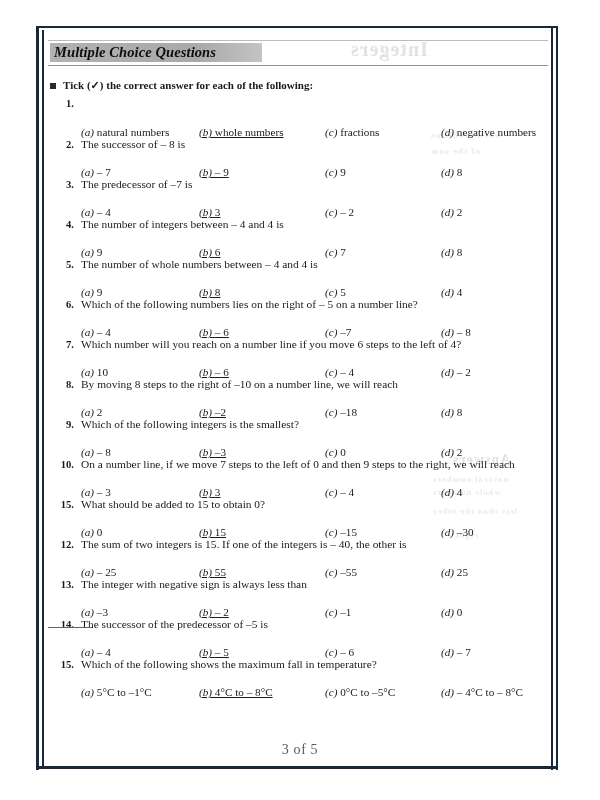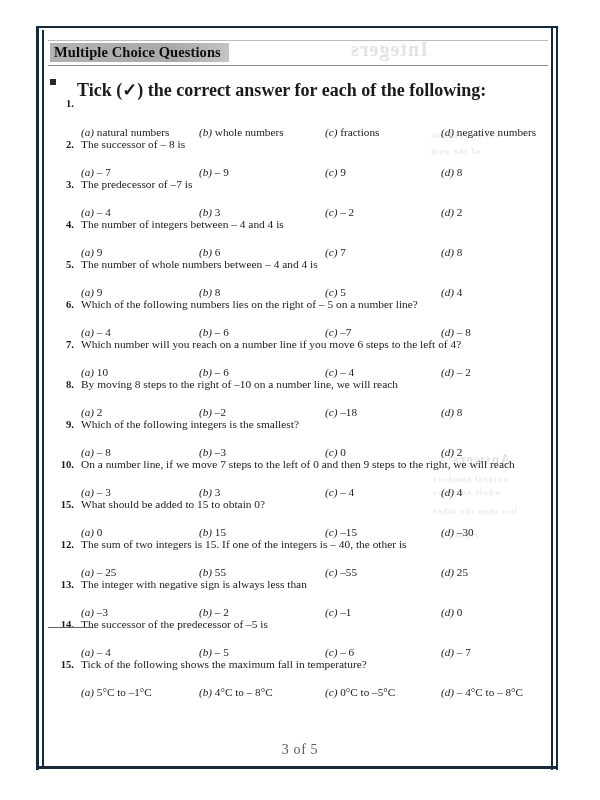--- a/index.html
+++ b/index.html
@@ -88,49 +88,50 @@
   #title-band-rule {
     position: absolute;
     left: 48px; top: 40px;
     width: 500px; height: 1px;
     background: #b9bcc0;
   }
   #mcq-heading {
     position: absolute;
     left: 50px;
     top: 43px;
-    width: 179px;
+    width: 212px;
     height: 19px;
     background: linear-gradient(90deg,#b2b2b2 0%, #a9a9a9 70%, #c4c4c4 100%);
     display: flex;
     align-items: center;
     padding-left: 4px;
     box-sizing: border-box;
     font-weight: bold;
     font-size: 14.5px;
     letter-spacing: .1px;
     color: #0d0d0d;
+    font-style: italic;
   }
   #heading-rule {
     position: absolute;
     left: 48px; top: 65px;
     width: 500px; height: 1.4px;
     background: #8f9295;
   }
 
   
   #instruction {
     position: absolute;
     left: 50px;
     top: 79px;
     font-weight: bold;
-    font-size: 18px;
+    font-size: 11px;
     display: flex;
-    align-items: flex-start;
-    gap: 21px;
+    align-items: center;
+    gap: 7px;
   }
   #instruction-bullet {
     display: inline-block;
     width: 6px;
     height: 6px;
     background: #2a2a2a;
   }
 
   
   #question-list {
@@ -164,21 +165,21 @@
     height: 21px;
     align-items: flex-end;
     padding-left: 33px;
   }
   .opt {
     font-size: 11.2px;
     white-space: nowrap;
     flex: none;
   }
   .opt:nth-child(1) { width: 118px; }
-  .opt:nth-child(2) { width: 126px; }
+  .opt:nth-child(2) { width: 126px; text-decoration: underline; }
   .opt:nth-child(3) { width: 116px; }
   .opt:nth-child(4) { width: 120px; }
   .opt-label {
     font-style: italic;
   }
 
   
   #answer-rule {
     position: absolute;
     left: 48px;
@@ -394,21 +395,21 @@
       <div class="opt-line">
         <span class="opt"><span class="opt-label">(a)</span> <span>– 4</span></span>
         <span class="opt"><span class="opt-label">(b)</span> <span>– 5</span></span>
         <span class="opt"><span class="opt-label">(c)</span> <span>– 6</span></span>
         <span class="opt"><span class="opt-label">(d)</span> <span>– 7</span></span>
       </div>
     </div>
     <div class="question-block">
       <div class="q-line">
         <span class="q-num">15.</span>
-        <span class="q-text">Tick of the following shows the maximum fall in temperature?</span>
+        <span class="q-text">Which of the following shows the maximum fall in temperature?</span>
       </div>
       <div class="opt-line">
         <span class="opt"><span class="opt-label">(a)</span> <span>5°C to –1°C</span></span>
         <span class="opt"><span class="opt-label">(b)</span> <span>4°C to – 8°C</span></span>
         <span class="opt"><span class="opt-label">(c)</span> <span>0°C to –5°C</span></span>
         <span class="opt"><span class="opt-label">(d)</span> <span>– 4°C to – 8°C</span></span>
       </div>
     </div>
   </div>
 

